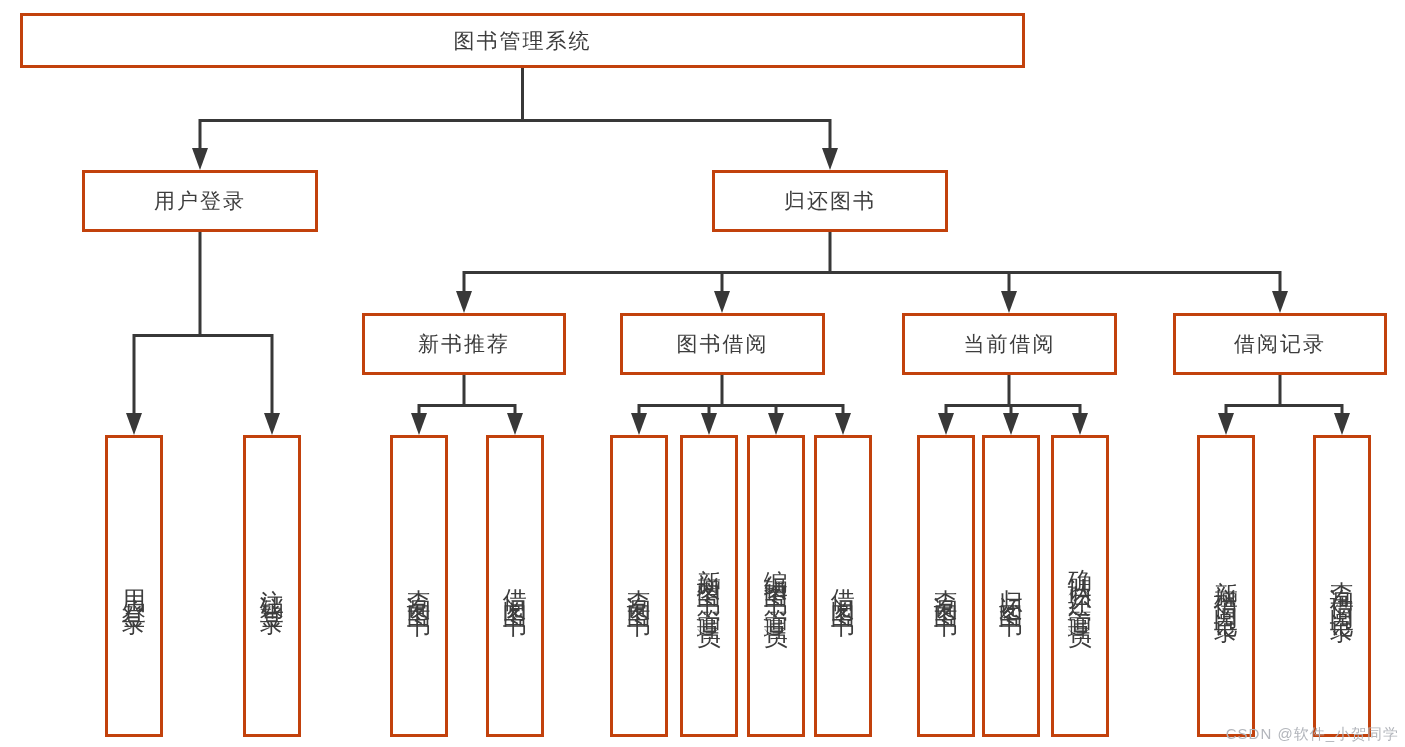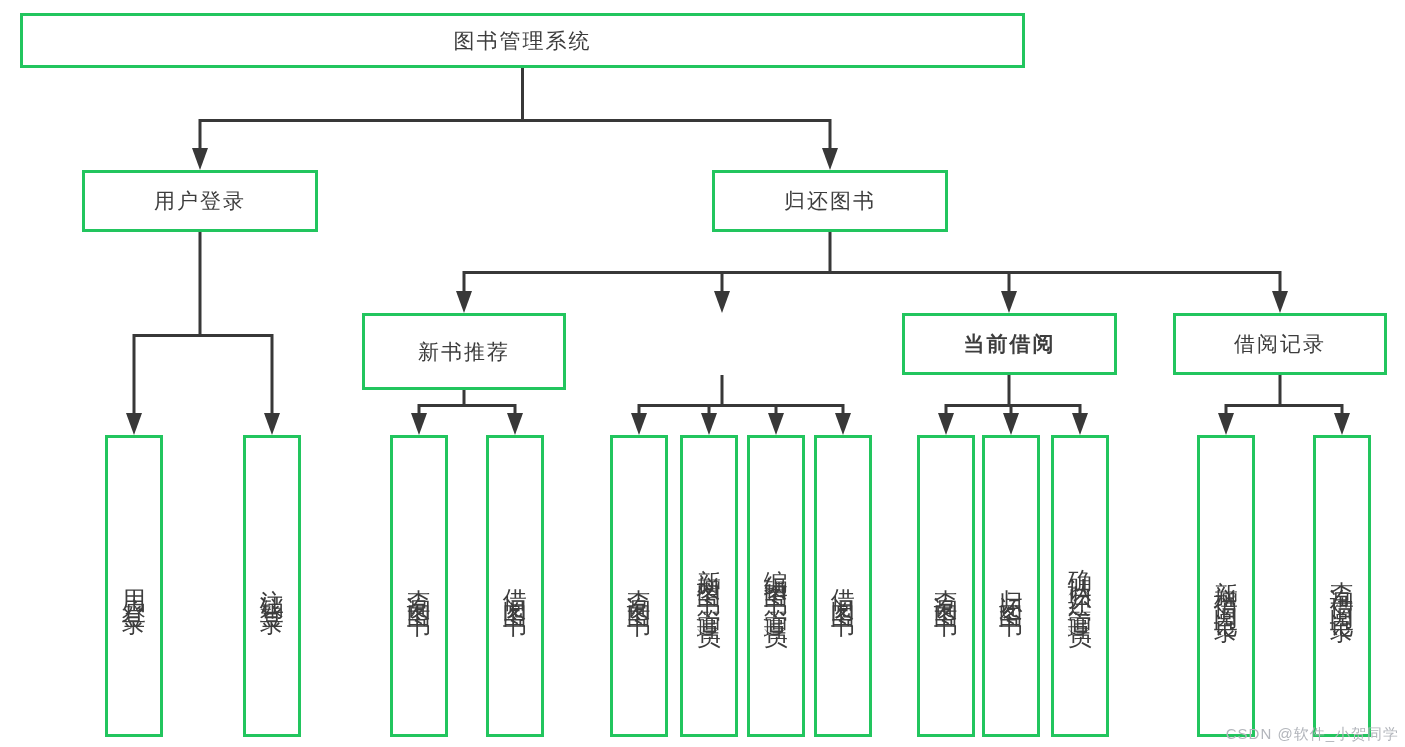--- a/index.html
+++ b/index.html
@@ -5,39 +5,39 @@
   html,body{margin:0;padding:0;background:#ffffff;}
   body{
     width:1405px;height:747px;overflow:hidden;
     font-family:"Liberation Sans","DejaVu Sans",sans-serif;
   }
   .stage{position:relative;width:1405px;height:747px;background:#ffffff;}
   .connectors{position:absolute;left:0;top:0;width:1405px;height:747px;}
 
   .box{
     position:absolute;box-sizing:border-box;
-    border:3px solid #22c55e;background:#ffffff;
+    border:3px solid #c2410c;background:#ffffff;
     display:flex;align-items:center;justify-content:center;
     color:#3d3d3d;
   }
   .hlabel{font-size:21px;letter-spacing:2px;white-space:nowrap;}
   .vlabel{
     writing-mode:vertical-rl;text-orientation:mixed;
     font-size:24px;letter-spacing:8px;line-height:1.15;white-space:nowrap;
   }
 
   
   .b-root{left:20px;top:13px;width:1005px;height:55px;}
   
   .b-l2a{left:82px;top:170px;width:236px;height:62px;}
   .b-l2b{left:712px;top:170px;width:236px;height:62px;}
   
-  .b-l3a{left:362px;top:313px;width:204px;height:77px;}
+  .b-l3a{left:362px;top:313px;width:204px;height:62px;}
   .b-l3b{left:620px;top:313px;width:205px;height:62px;}
-  .b-l3c{left:902px;top:313px;width:215px;height:62px;font-weight:bold;}
+  .b-l3c{left:902px;top:313px;width:215px;height:62px;}
   .b-l3d{left:1173px;top:313px;width:214px;height:62px;}
   
   .vbox{top:435px;width:58px;height:302px;}
   .b-a1{left:105px;} .b-a2{left:243px;}
   .b-b1{left:390px;} .b-b2{left:486px;}
   .b-c1{left:610px;} .b-c2{left:680px;} .b-c3{left:747px;} .b-c4{left:814px;}
   .b-d1{left:917px;} .b-d2{left:982px;} .b-d3{left:1051px;}
   .b-e1{left:1197px;} .b-e2{left:1313px;}
 
   .watermark{
@@ -100,20 +100,23 @@
   <div class="box b-l2a">
     <span class="hlabel">用户登录</span>
   </div>
   <div class="box b-l2b">
     <span class="hlabel">归还图书</span>
   </div>
 
   <div class="box b-l3a">
     <span class="hlabel">新书推荐</span>
   </div>
+  <div class="box b-l3b">
+    <span class="hlabel">图书借阅</span>
+  </div>
   <div class="box b-l3c">
     <span class="hlabel">当前借阅</span>
   </div>
   <div class="box b-l3d">
     <span class="hlabel">借阅记录</span>
   </div>
 
   <div class="box vbox b-a1">
     <span class="vlabel">用户登录</span>
   </div>

